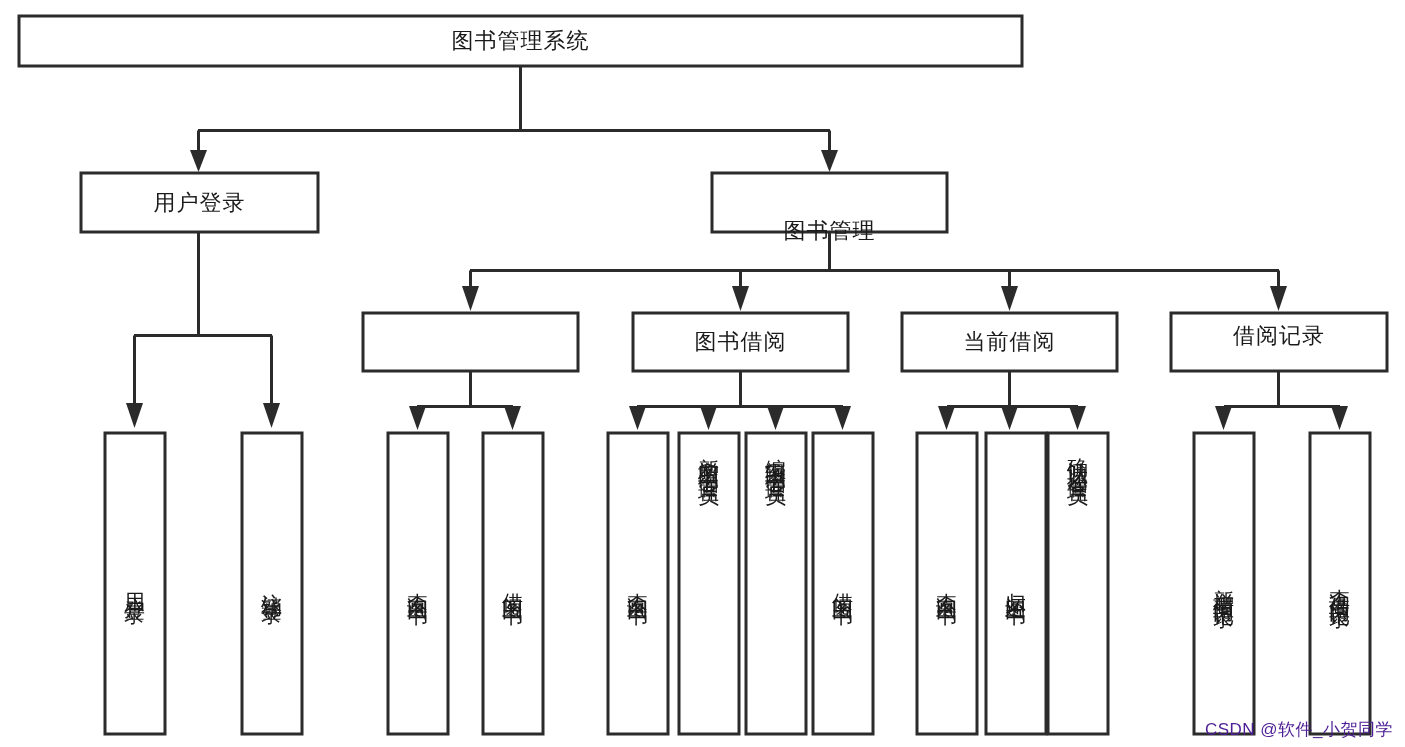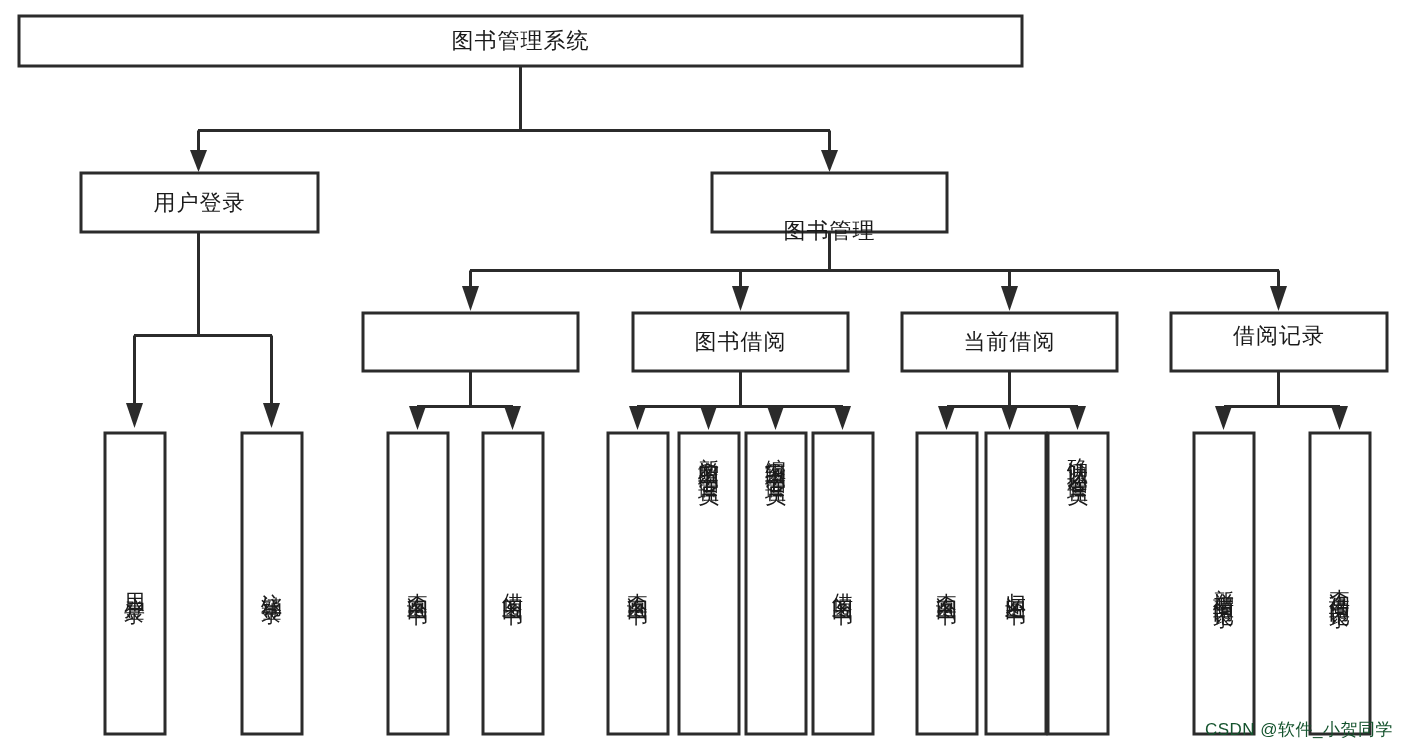--- a/index.html
+++ b/index.html
@@ -71,21 +71,21 @@
     color: #1a1a1a;
     white-space: nowrap;
     letter-spacing: 1px;
   }
   #watermark {
     position: absolute;
     right: 12px;
     bottom: 6px;
     font-family: "Liberation Sans", "DejaVu Sans", sans-serif;
     font-size: 17px;
-    color: #14532d;
+    color: #4c1d95;
     white-space: nowrap;
     letter-spacing: 0.5px;
   }
 </style>
 </head>
 <body>
 
 <div id="diagram-root">
 
   <svg id="tree-svg" viewBox="0 0 1405 747">

